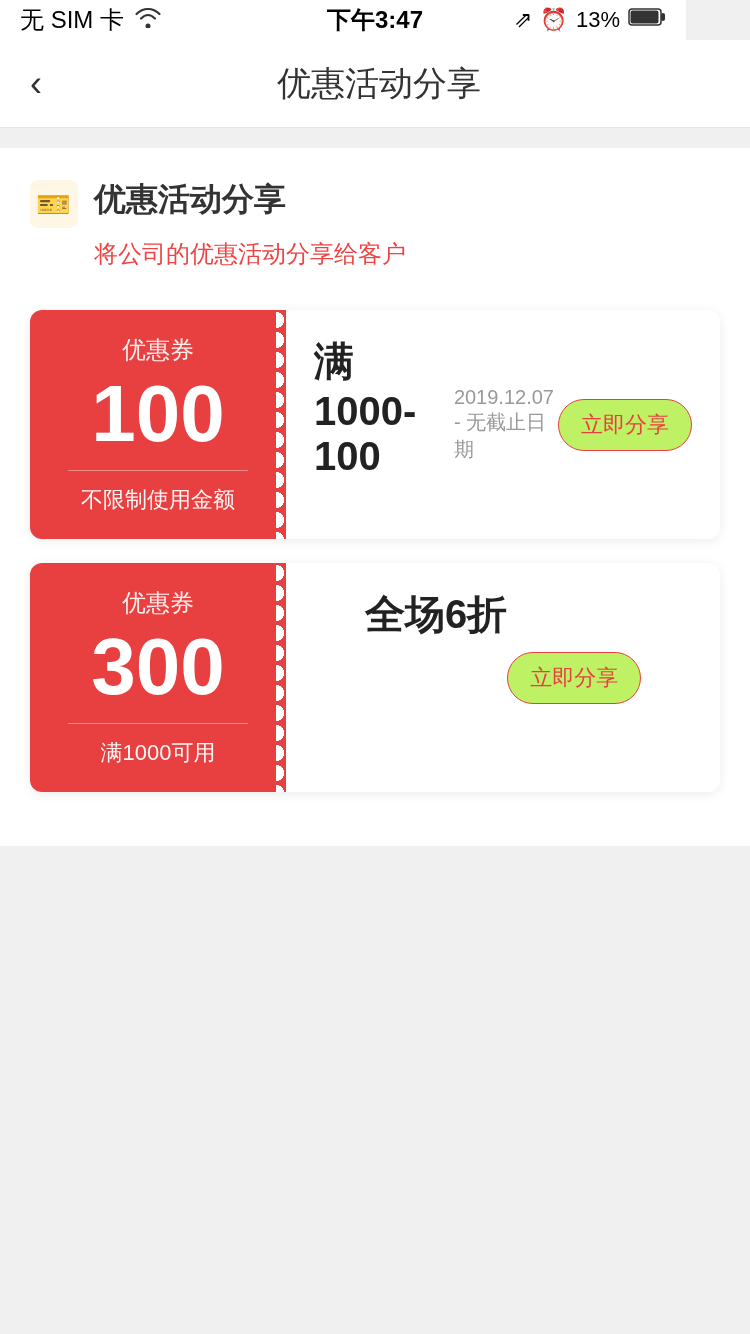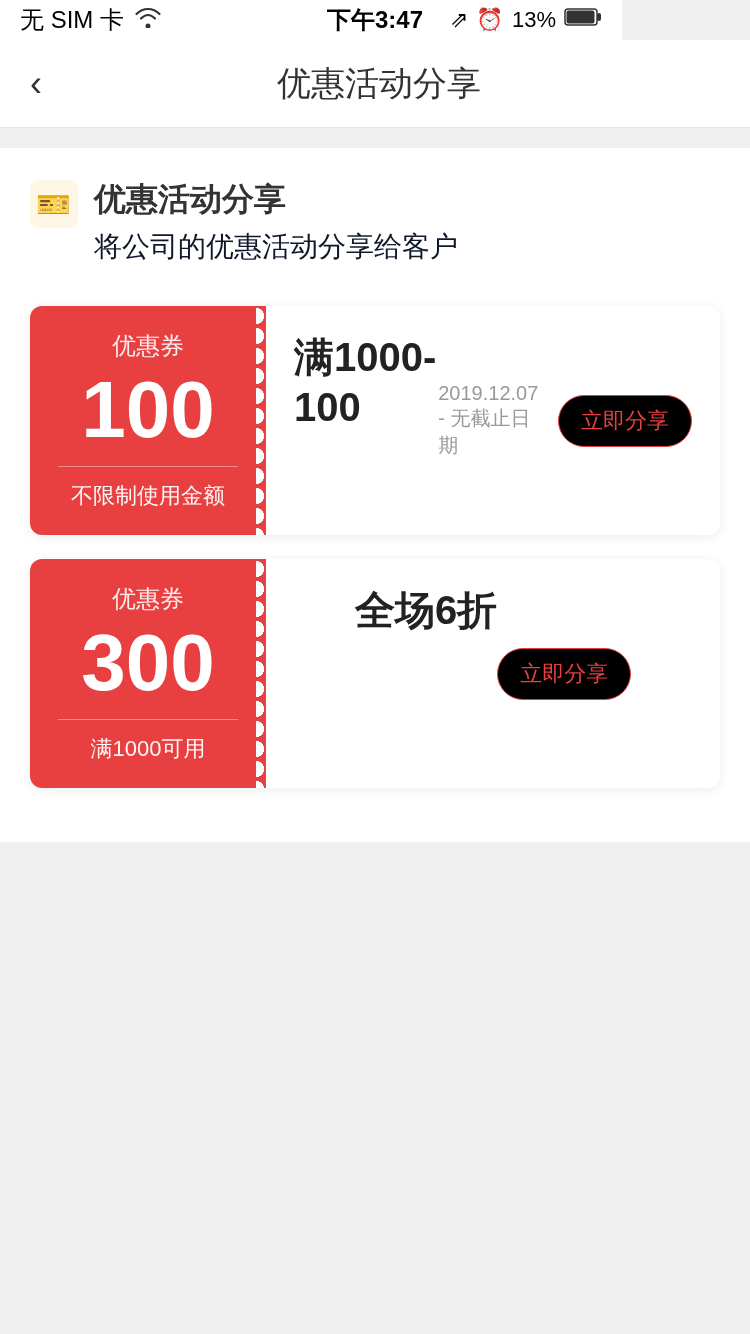--- a/index.html
+++ b/index.html
@@ -8,21 +8,21 @@
     body {
       width: 750px;
       min-height: 1334px;
       background: #f0f0f0;
       font-family: -apple-system, "PingFang SC", "Helvetica Neue", Arial, sans-serif;
       overflow-x: hidden;
     }
 
     
     .status-bar {
-      width: 622px;
+      width: 686px;
       height: 40px;
       background: #fff;
       display: flex;
       align-items: center;
       justify-content: space-between;
       padding: 0 20px;
       font-size: 24px;
       font-weight: 500;
     }
     .status-left {
@@ -91,23 +91,23 @@
       flex-shrink: 0;
       margin-top: 2px;
     }
     .section-text-block {}
     .section-title {
       font-size: 32px;
       font-weight: 600;
       color: #333;
     }
     .section-subtitle {
-      font-size: 28px;
-      color: #0f172a;
-      margin-top: 6px;
+      font-size: 24px;
+      color: #ef4444;
+      margin-top: 16px;
     }
 
     
     .coupon-list {
       background: #fff;
       padding: 20px 30px 30px;
     }
 
     
     .coupon-card {
@@ -115,21 +115,21 @@
       background: #fff;
       border-radius: 12px;
       box-shadow: 0 2px 12px rgba(0,0,0,0.08);
       overflow: hidden;
       display: flex;
       margin-bottom: 24px;
     }
 
     
     .coupon-left {
-      width: 236px;
+      width: 256px;
       flex-shrink: 0;
       background: #e84040;
       display: flex;
       flex-direction: column;
       align-items: center;
       justify-content: center;
       padding: 24px 16px;
       position: relative;
     }
 
@@ -188,34 +188,34 @@
     }
     .coupon-name {
       font-size: 40px;
       font-weight: 700;
       color: #222;
       margin-bottom: 24px;
     }
     .coupon-meta {
       display: flex;
       align-items: center;
-      gap: 16px;
+      gap: 4px;
     }
     .coupon-date {
       font-size: 20px;
       color: #999;
       flex: 1;
     }
     .share-btn {
       border: 1.5px solid #e84040;
       border-radius: 32px;
       color: #e84040;
       font-size: 22px;
       padding: 10px 22px;
-      background: #000000;
+      background: #bef264;
       cursor: pointer;
       white-space: nowrap;
     }
 
     
     .empty-area {
       width: 750px;
       flex: 1;
       background: #f0f0f0;
       min-height: 500px;

